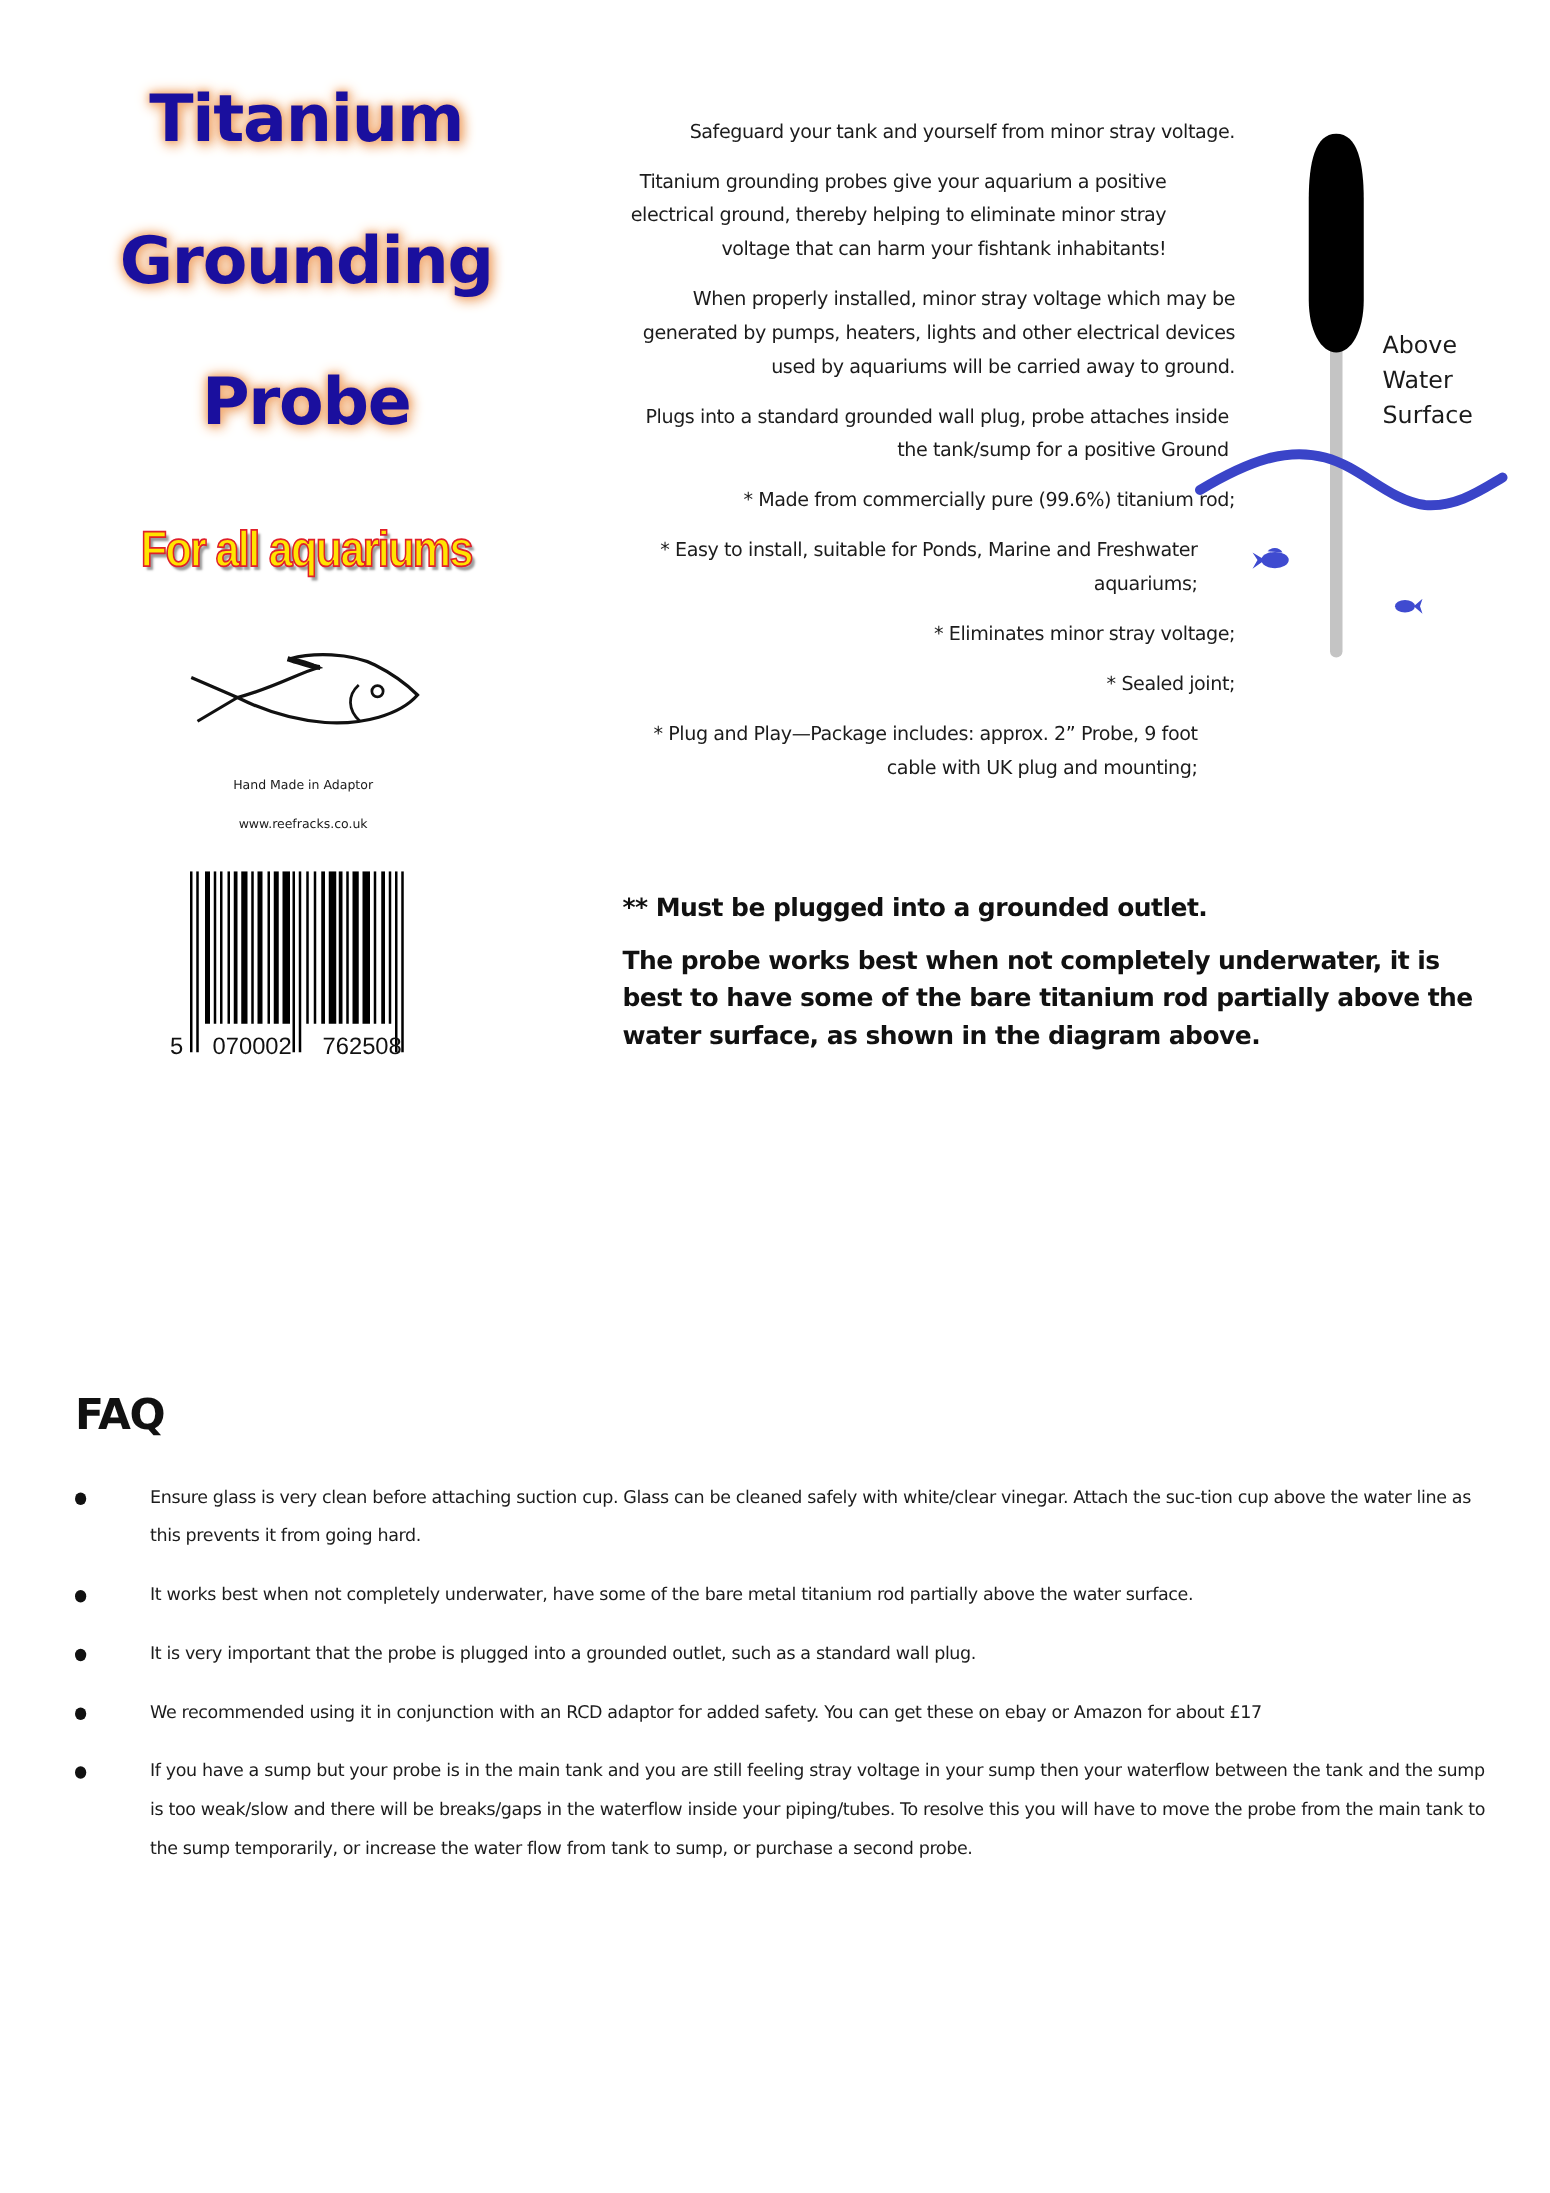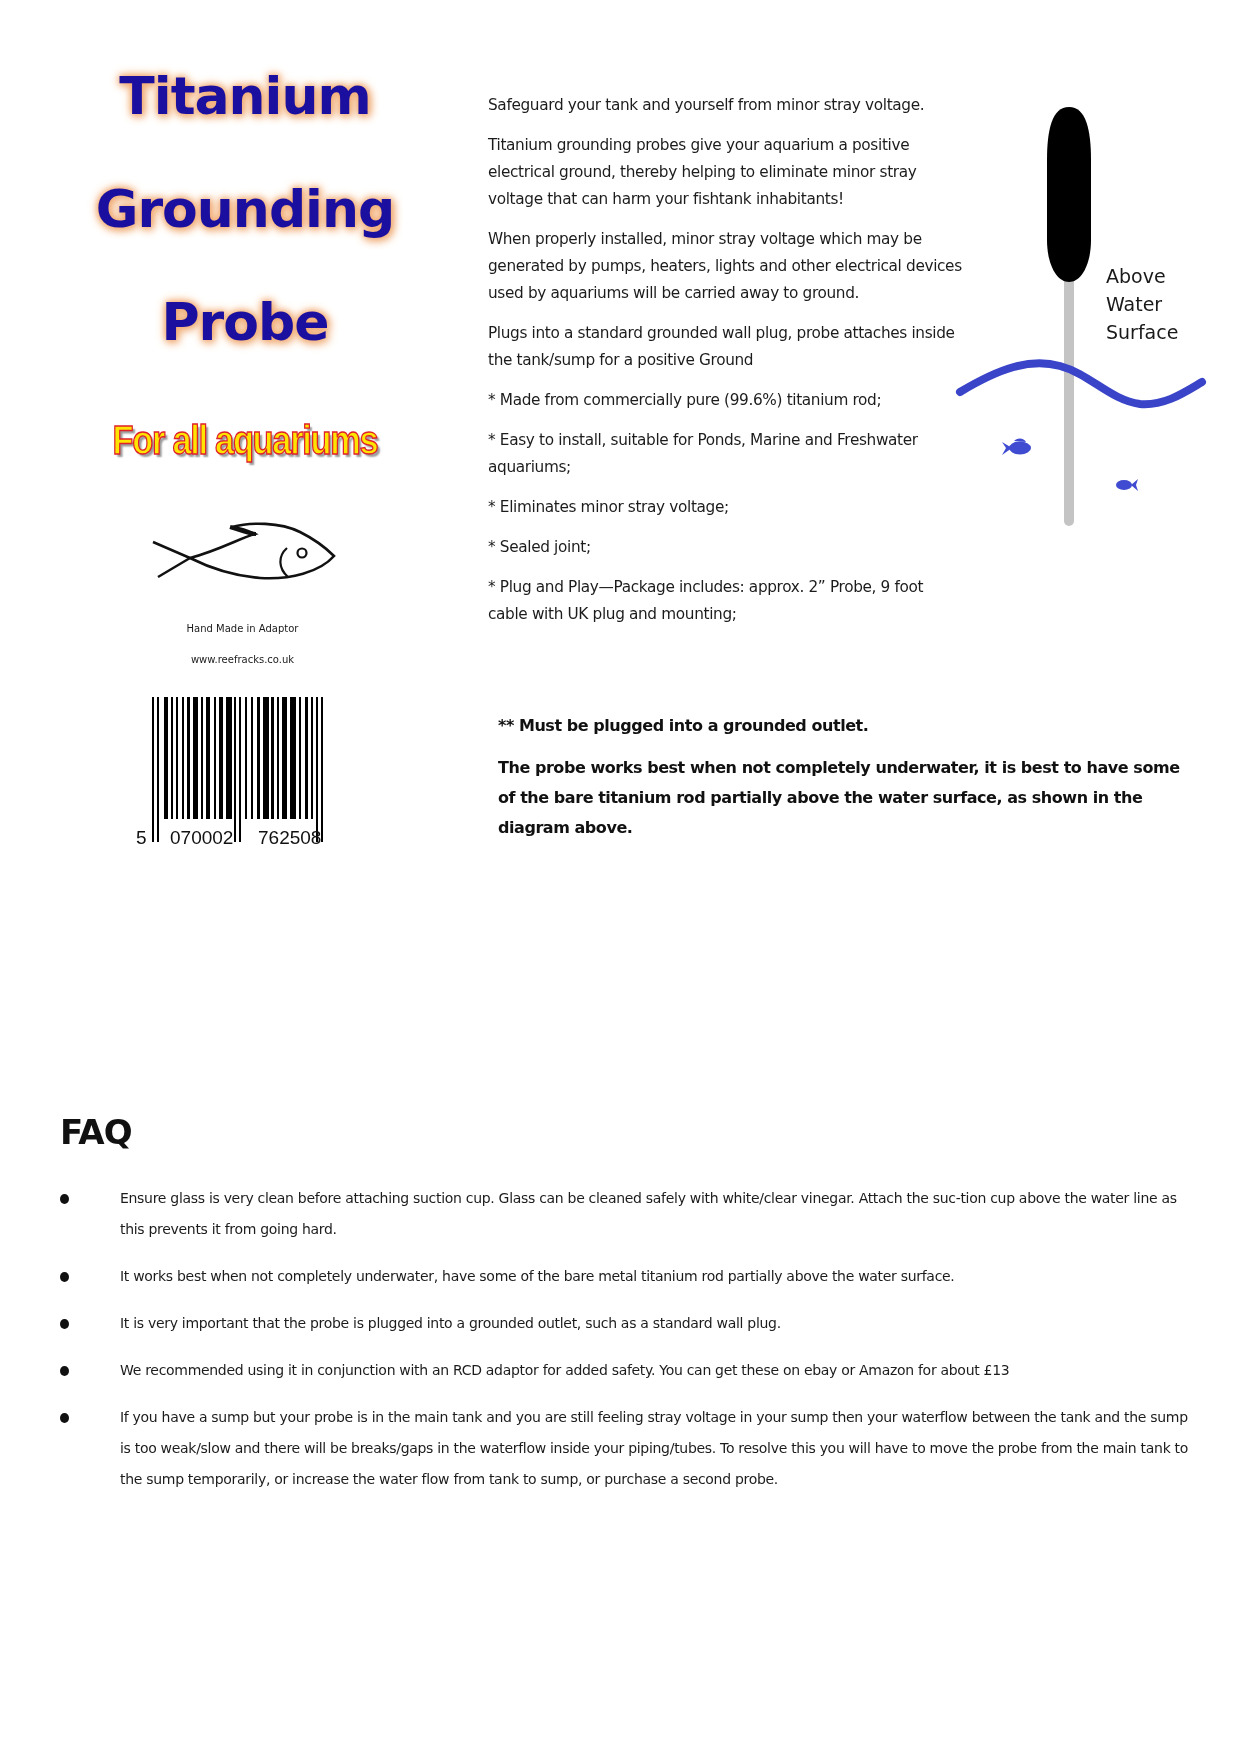--- a/index.html
+++ b/index.html
@@ -22,23 +22,23 @@
   }
   .small-center {
     position:absolute; left:120px; width:245px; text-align:center;
     font-family:"DejaVu Sans", sans-serif; font-size:10px; color:#1a1a1a;
   }
   .barcode-digits {
     position:absolute; font-family:"Liberation Sans", sans-serif; font-size:19px; color:#111;
   }
 
   
-  .body-col { position:absolute; left:488px; width:500px; font-family:"DejaVu Sans", sans-serif; font-size:15.3px; line-height:27px; color:#1c1c1c; letter-spacing:-0.35px; }
+  .body-col { position:absolute; left:488px; width:500px; font-family:"DejaVu Sans", sans-serif; font-size:15.3px; line-height:27px; color:#1c1c1c; letter-spacing:-0.35px;text-align:right; }
   .body-col p { margin:0 0 13px 0; }
-  .bold-col { position:absolute; left:498px; width:700px; font-family:"DejaVu Sans", sans-serif; font-weight:bold; font-size:16px; line-height:30px; color:#111; letter-spacing:-0.45px; }
+  .bold-col { position:absolute; left:498px; width:700px; font-family:"DejaVu Sans", sans-serif; font-weight:bold; font-size:20px; line-height:30px; color:#111; letter-spacing:-0.45px; }
   .bold-col p { margin:0 0 12px 0; }
 
   .diagram-label { position:absolute; left:1106px; top:262px; font-family:"DejaVu Sans", sans-serif; font-size:19px; line-height:28px; color:#1a1a1a; }
 
   
   .faq-title { position:absolute; left:60px; top:1112px; font-family:"DejaVu Sans", sans-serif; font-weight:bold; font-size:34px; color:#111; letter-spacing:-1px; }
   .faq-list { position:absolute; left:60px; top:1183px; width:1130px; margin:0; padding:0; list-style:none; }
   .faq-item { position:relative; padding-left:60px; font-family:"DejaVu Sans", sans-serif; font-size:14px; line-height:31px; color:#1c1c1c; margin-bottom:16px; letter-spacing:-0.3px; }
   .faq-bullet { position:absolute; left:0; top:11px; width:9px; height:10px; border-radius:50%; background:#111; }
 </style>
@@ -144,19 +144,19 @@
   <li class="faq-item">
     <span class="faq-bullet"></span>
     <span>It works best when not completely underwater, have some of the bare metal titanium rod partially above the water surface.</span>
   </li>
   <li class="faq-item">
     <span class="faq-bullet"></span>
     <span>It is very important that the probe is plugged into a grounded outlet, such as a standard wall plug.</span>
   </li>
   <li class="faq-item">
     <span class="faq-bullet"></span>
-    <span>We recommended using it in conjunction with an RCD adaptor for added safety. You can get these on ebay or Amazon for about £13</span>
+    <span>We recommended using it in conjunction with an RCD adaptor for added safety. You can get these on ebay or Amazon for about £17</span>
   </li>
   <li class="faq-item">
     <span class="faq-bullet"></span>
     <span>If you have a sump but your probe is in the main tank and you are still feeling stray voltage in your sump then your waterflow between the tank and the sump is too weak/slow and there will be breaks/gaps in the waterflow inside your piping/tubes. To resolve this you will have to move the probe from the main tank to the sump temporarily, or increase the water flow from tank to sump, or purchase a second probe.</span>
   </li>
 </ul>
 
 </body></html>

